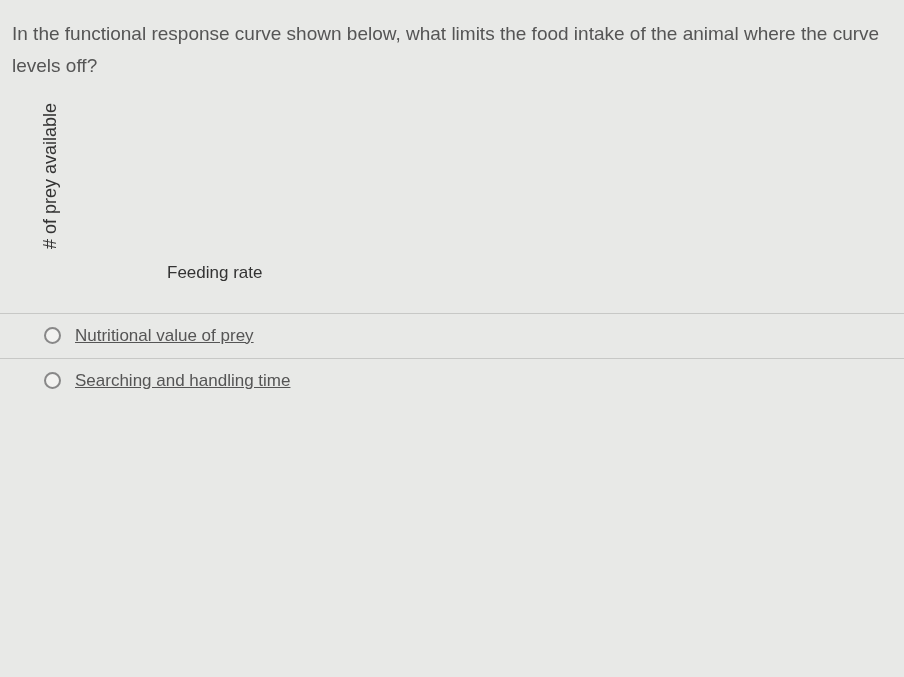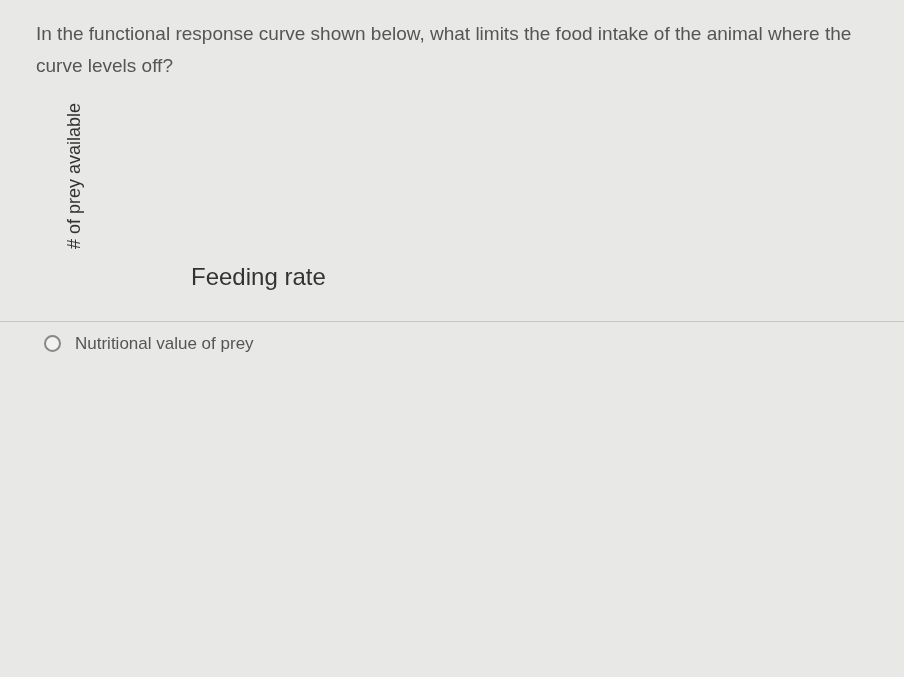--- a/index.html
+++ b/index.html
@@ -5,21 +5,21 @@
     * { box-sizing: border-box; margin: 0; padding: 0; }
     body {
       font-family: -apple-system, BlinkMacSystemFont, "Segoe UI", Arial, sans-serif;
       background: #e8e9e7;
       width: 904px;
       height: 677px;
       overflow: hidden;
       color: #444;
     }
     .question-container {
-      padding: 18px 24px 0 36px;
+      padding: 18px 24px 0 12px;
     }
     .question-text {
       font-size: 19px;
       line-height: 1.7;
       color: #555;
       margin-bottom: 20px;
     }
     .chart-wrapper {
       display: flex;
       align-items: center;
@@ -50,39 +50,40 @@
     }
     .chart-curve-label {
       position: absolute;
       left: 155px;
       top: 160px;
       font-family: Georgia, 'Times New Roman', serif;
       font-size: 21px;
       color: #2a2a2a;
     }
     .x-axis-label {
-      font-size: 24px;
+      font-size: 17px;
       color: #333;
       margin-left: 155px;
       margin-top: 14px;
       margin-bottom: 30px;
       font-weight: 500;
     }
     .options {
       width: 100%;
     }
     .option-row {
       display: flex;
       align-items: center;
       padding: 12px 24px 12px 44px;
       border-top: 1px solid #c7c8c6;
       font-size: 17px;
       color: #555;
       cursor: pointer;
       background: #e8e9e7;
+      text-decoration: underline;
     }
     .option-row:last-child {
       border-bottom: none;
     }
     .radio {
       width: 17px;
       height: 17px;
       border: 2px solid #888;
       border-radius: 50%;
       margin-right: 14px;
@@ -101,13 +102,17 @@
   </div>
 
   <div class="x-axis-label">Feeding rate</div>
 </div>
 
 <div class="options">
   <div class="option-row">
     <span class="radio"></span>
     <span>Nutritional value of prey</span>
   </div>
+  <div class="option-row">
+    <span class="radio"></span>
+    <span>Searching and handling time</span>
+  </div>
 </div>
 
 </body></html>

